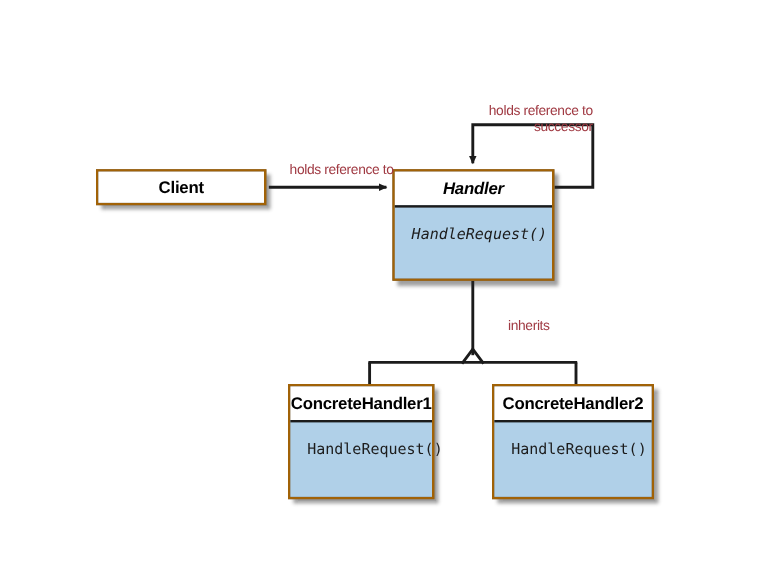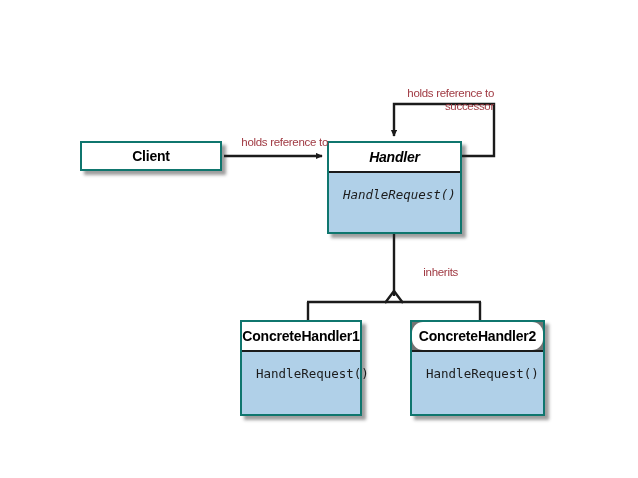--- a/index.html
+++ b/index.html
@@ -39,21 +39,21 @@
     left: 0;
     top: 0;
     width: 638px;
     height: 478px;
   }
 
   
   .uml-box {
     position: absolute;
     box-sizing: border-box;
-    border: 2px solid #0f766e;
+    border: 2px solid #a16207;
     background: #737373;
     box-shadow: 4px 4px 3px rgba(40,40,40,0.45);
     z-index: 3;
   }
   .uml-header {
     box-sizing: border-box;
     width: 100%;
     background: #ffffff;
     color: #000000;
     text-align: center;
@@ -115,21 +115,21 @@
   #box-concrete1 .uml-header { height: 28px; }
   #box-concrete1 .uml-body  { height: calc(100% - 28px); }
 
   
   #box-concrete2 {
     left: 410px;
     top: 320px;
     width: 135px;
     height: 96px;
   }
-  #box-concrete2 .uml-header { height: 28px; border-radius: 11px; }
+  #box-concrete2 .uml-header { height: 28px; }
   #box-concrete2 .uml-body  { height: calc(100% - 28px); }
 
   
   .edge-label {
     position: absolute;
     color: #a03a43;
     font-family: "Liberation Sans", sans-serif;
     font-size: 11.5px;
     line-height: 13px;
     letter-spacing: -0.3px;

